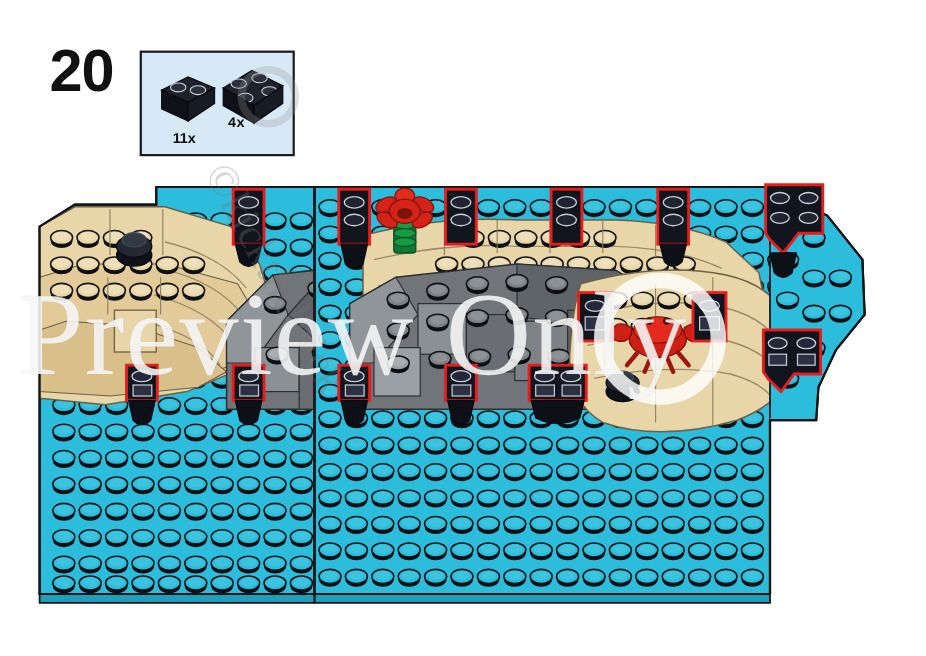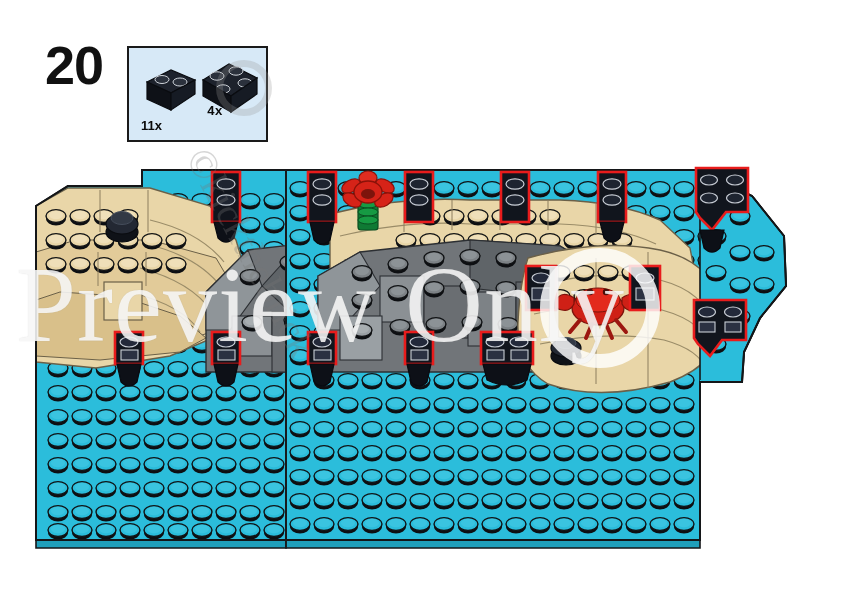--- a/index.html
+++ b/index.html
@@ -49,21 +49,21 @@
     border: 2px solid #1a1a1a;
     box-sizing: border-box;
   }
   .part-qty {
     font-size: 13px;
     font-weight: bold;
     color: #0b0b0b;
     font-family: "Liberation Sans", sans-serif;
   }
   .part-img { display:block; margin: 0 auto; }
-  .part-qty-1 { position:absolute; left: 12px; top: 70px; }
+  .part-qty-1 { position:absolute; left: 28px; top: 70px; }
   .part-qty-2 { position:absolute; left: 78px; top: 56px; font-family: Liberation Mono, monospace; }
 
   
   #scene {
     position: absolute;
     left: 0; top: 0;
     width: 842px;
     height: 596px;
   }
 

